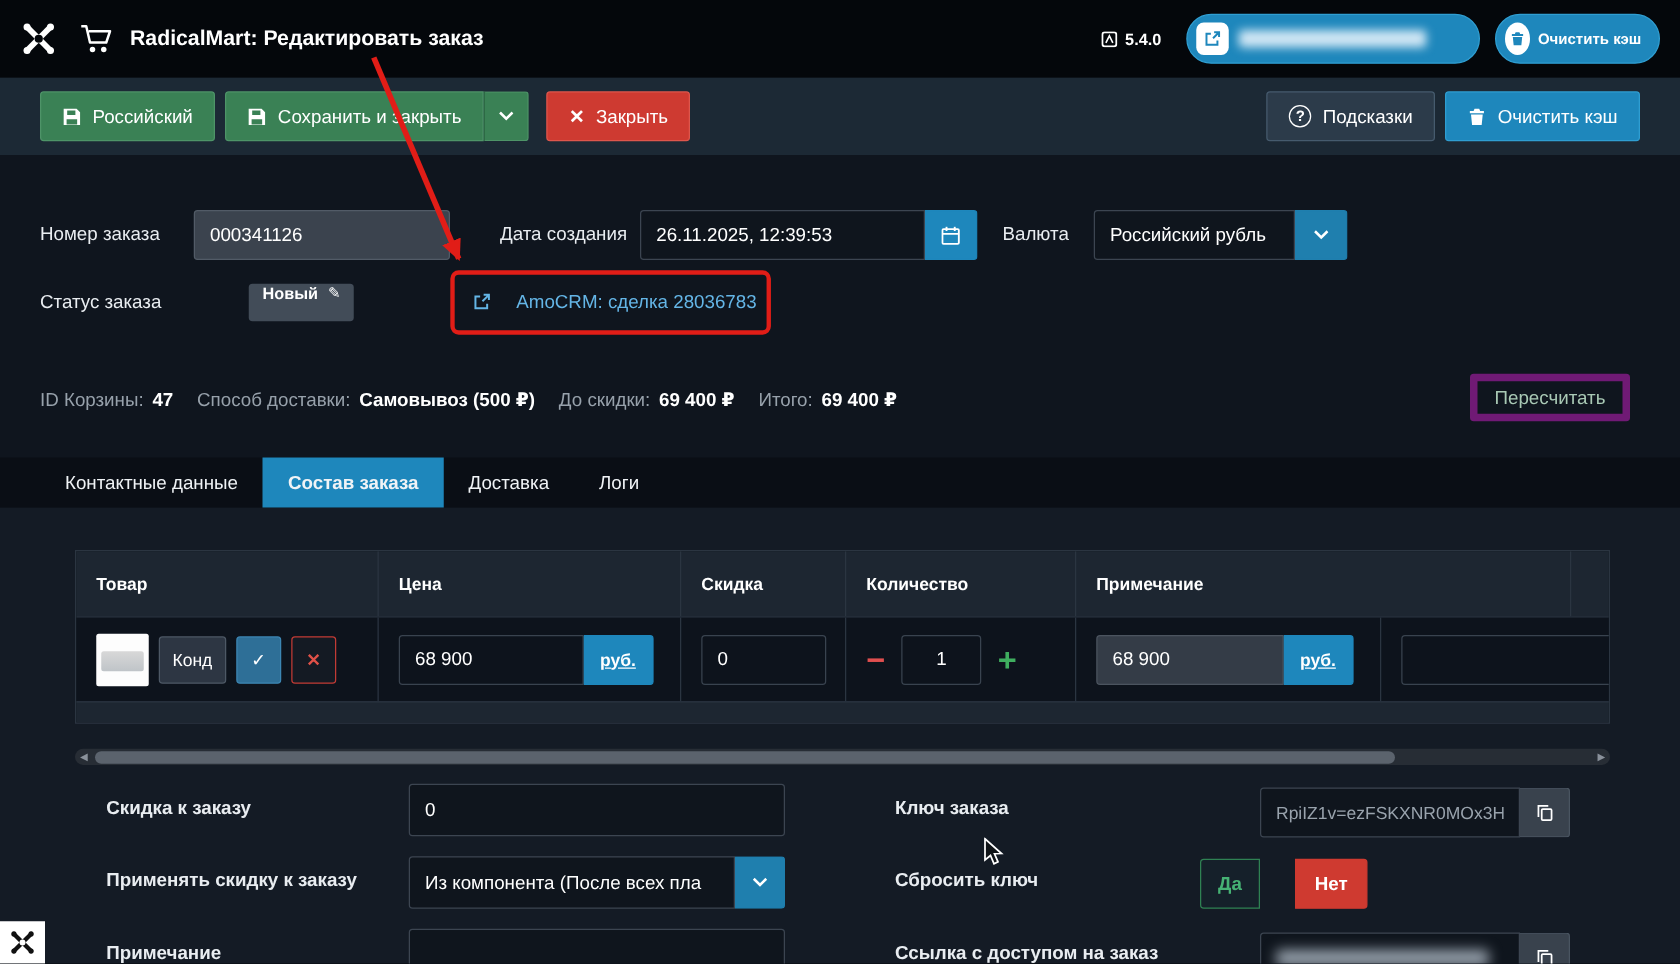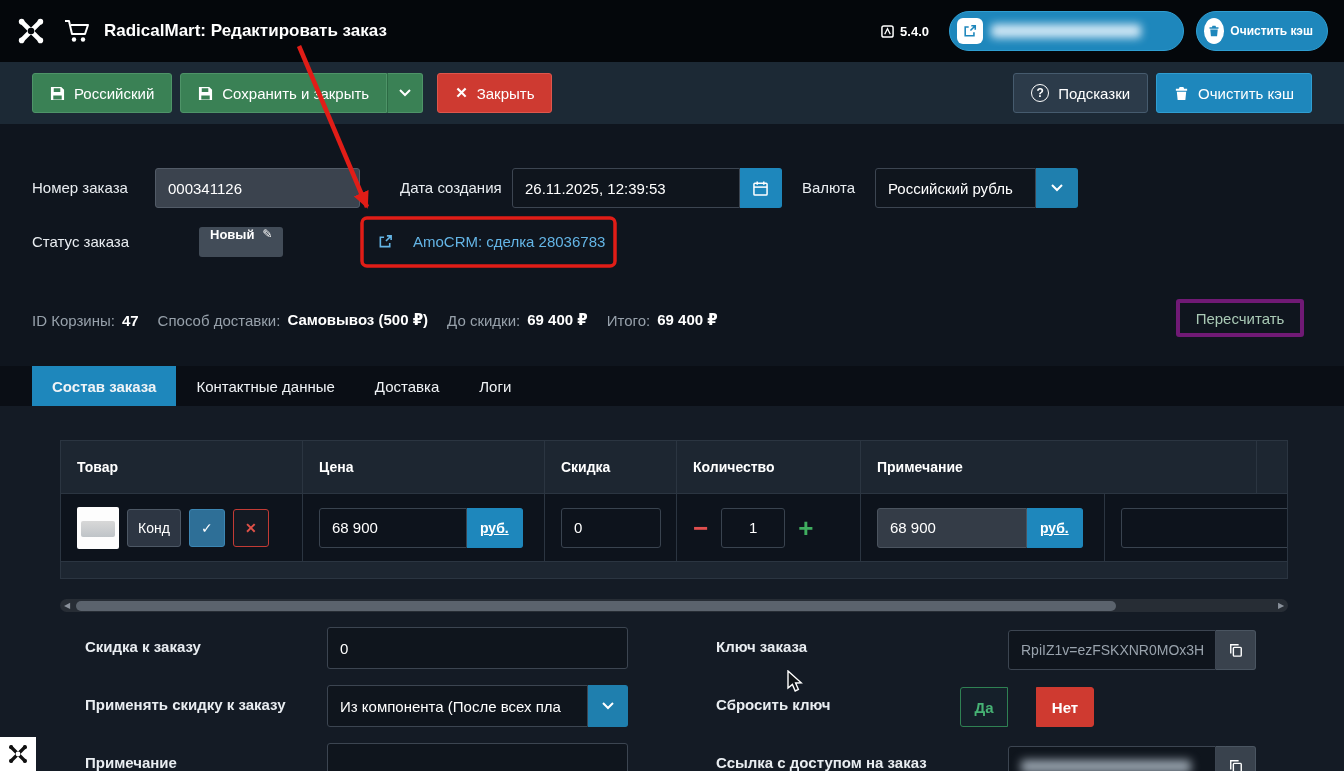--- a/index.html
+++ b/index.html
@@ -43,21 +43,21 @@
   .grp .field { position:static; border-radius:3px 0 0 3px; }
   .addon { height:40px; background:#1e87bc; border:1px solid #1e87bc; border-left:none; border-radius:0 3px 3px 0; display:flex; align-items:center; justify-content:center; color:#fff; cursor:pointer;text-decoration:underline; }
   .addon.txt { font-size:14px; font-weight:bold; padding:0 13px; cursor:default; }
   .badge { position:absolute; height:30px; background:#424c58; border-radius:3px; display:inline-flex; align-items:flex-start; gap:8px; padding:0 11px; font-size:13px; font-weight:bold; color:#ffffff; cursor:pointer;margin-left:44px; }
   .amolink { position:absolute; display:inline-flex; align-items:center; gap:20px; color:#64b5e6; font-size:15px; cursor:pointer; text-decoration:none; }
 
   
   .summary { position:absolute; left:32px; top:298px; width:1280px; height:44px; display:flex; align-items:center; gap:7px; font-size:15px; }
   .sum-l { color:#97a1ab; }
   .sum-v { color:#fff; font-weight:bold; margin-right:12px; }
-  .btn-outline { position:absolute; left:1144px; top:1px; width:128px; height:38px; border:4px solid #701a75; border-radius:3px; color:#a9c9b5; font-size:15px; display:flex; align-items:center; justify-content:center; cursor:pointer; background:transparent; }
+  .btn-outline { position:absolute; left:1144px; top:1px; width:128px; height:38px; border:6px solid #701a75; border-radius:3px; color:#a9c9b5; font-size:15px; display:flex; align-items:center; justify-content:center; cursor:pointer; background:transparent; }
 
   
   .tabs { position:absolute; left:0; top:366px; width:1344px; height:40px; background:#0a0e15; display:flex; align-items:stretch; padding-left:32px; z-index:2; }
   .tab { display:flex; align-items:center; padding:0 20px; font-size:15px; color:#f0f3f6; cursor:pointer; white-space:nowrap; }
   .tab.active { background:#1e87bc; font-weight:bold; }
 
   .panel { position:absolute; left:0; top:406px; width:1344px; height:365px; background:#141b25; }
 
   
   .ptable { position:absolute; left:60px; top:440px; width:1228px; overflow:hidden; border:1px solid #2b3541; }
@@ -238,22 +238,22 @@
     <span class="sum-l">Способ доставки:</span>
     <span class="sum-v">Самовывоз (500 ₽)</span>
     <span class="sum-l">До скидки:</span>
     <span class="sum-v">69 400 ₽</span>
     <span class="sum-l">Итого:</span>
     <span class="sum-v">69 400 ₽</span>
     <button class="btn-outline">Пересчитать</button>
   </div>
 
   <div class="tabs">
+    <div class="tab">Контактные данные</div>
     <div class="tab active">Состав заказа</div>
-    <div class="tab">Контактные данные</div>
     <div class="tab">Доставка</div>
     <div class="tab">Логи</div>
   </div>
 
   <div class="panel"></div>
 
   <div class="ptable">
     <div class="ptable-inner">
       <div class="trow th-row">
         <div class="cell c0 th">Товар</div>

